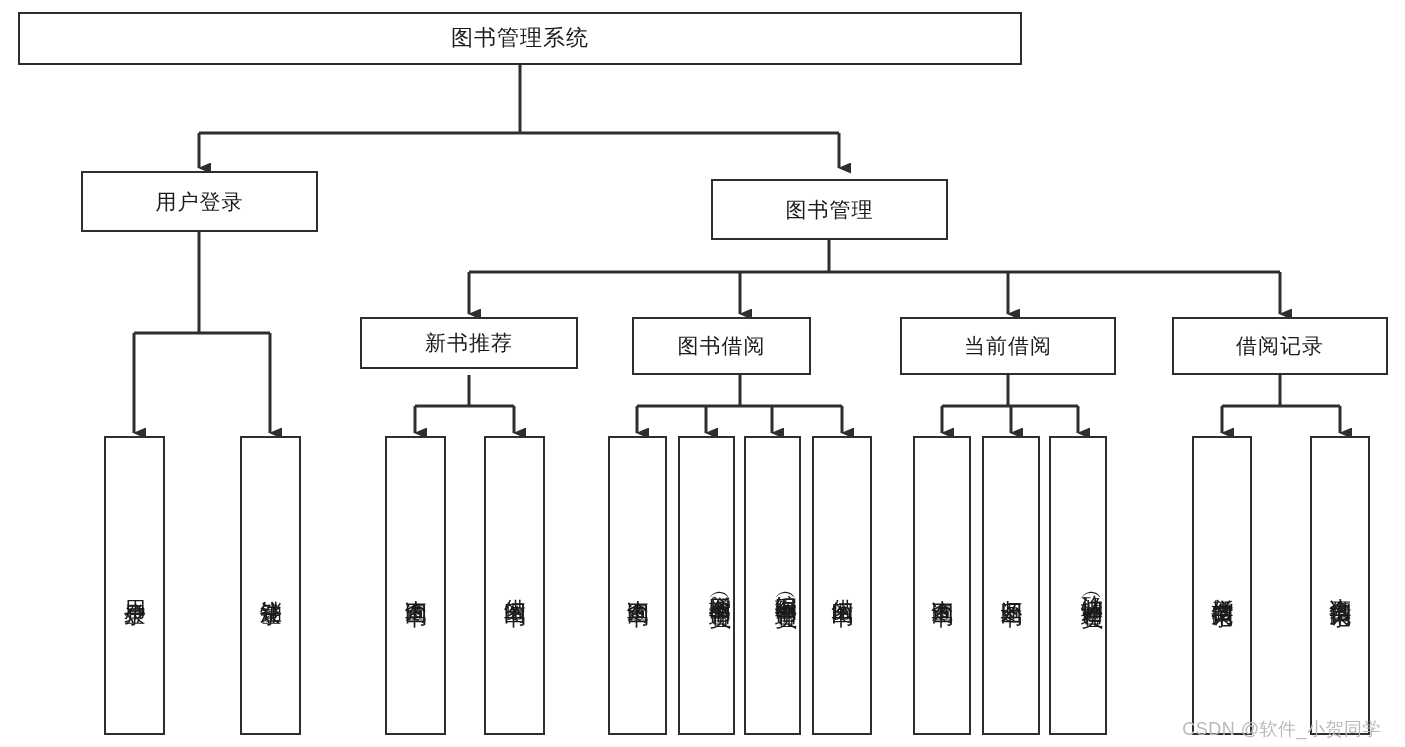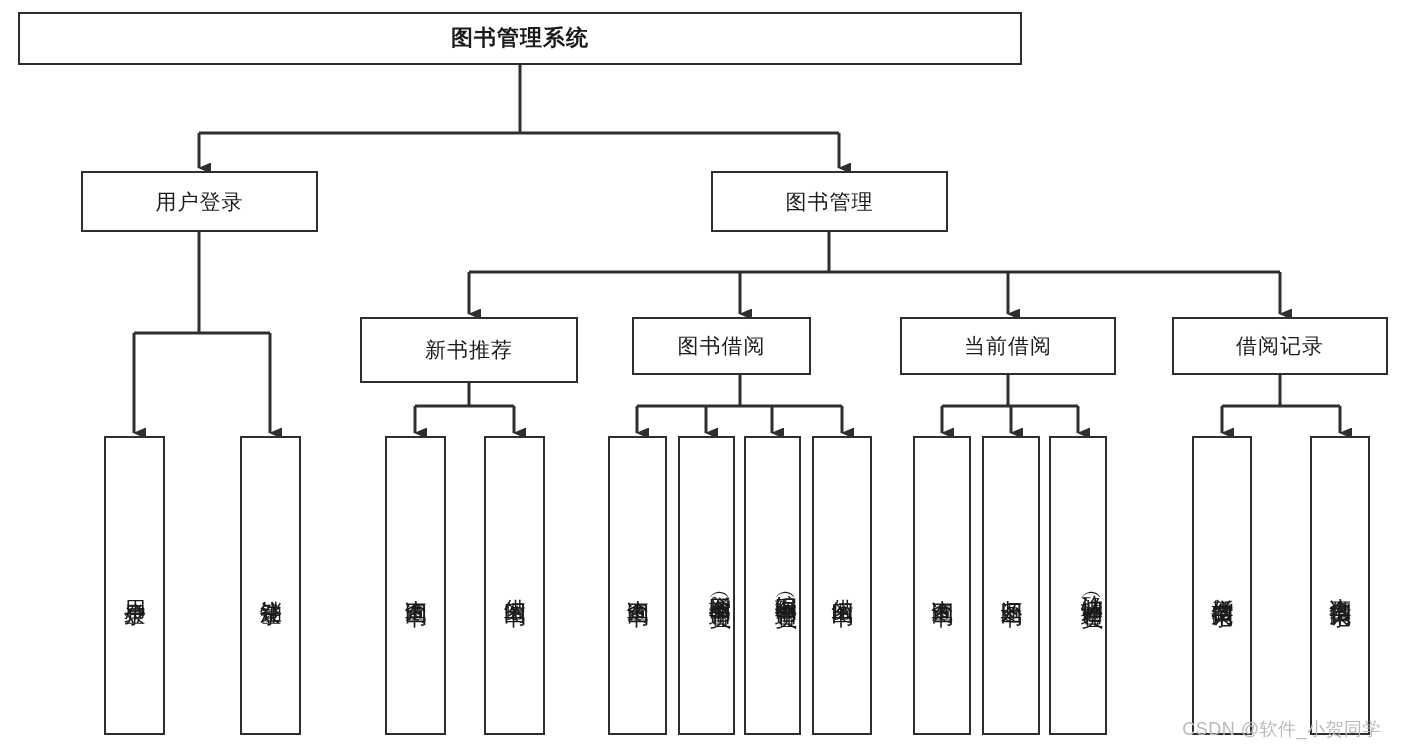--- a/index.html
+++ b/index.html
@@ -2,21 +2,21 @@
 <html><head>
 <meta charset="utf-8">
 <style>
   html,body{margin:0;padding:0;background:#ffffff;}
   body{width:1405px;height:747px;font-family:"Liberation Sans","DejaVu Sans",sans-serif;overflow:hidden;}
   #stage{position:relative;width:1405px;height:747px;background:#fff;}
   svg#wires{position:absolute;left:0;top:0;width:1405px;height:747px;}
   .node{position:absolute;box-sizing:border-box;background:#ffffff;border:2.5px solid #2e2e2e;
         display:flex;align-items:center;justify-content:center;color:#1a1a1a;}
   .node.h{font-size:21px;line-height:1.1;letter-spacing:1px;}
-  .node.root{font-size:22px;font-weight:bold;}
+  .node.root{font-size:22px;}
   .node.v{writing-mode:vertical-rl;text-orientation:upright;font-size:22px;line-height:1.22;
           letter-spacing:2px;justify-content:center;align-items:center;padding:6px 0;}
   .node.v.top{align-items:flex-start;}
   .watermark{position:absolute;right:24px;bottom:6px;font-size:18px;color:#b9b9b9;
              letter-spacing:0.5px;white-space:nowrap;}
 </style>
 </head>
 <body>
 
 <div id="stage">
@@ -67,23 +67,23 @@
       <path d="M1280,375 L1280,406"></path>
       <path d="M1222,406 L1340,406"></path>
       <path d="M1222,406 L1222,433" marker-end="url(#ar)"></path>
       <path d="M1340,406 L1340,433" marker-end="url(#ar)"></path>
     </g>
   </svg>
 
   <div class="node h root" style="left:18px;top:12px;width:1004px;height:53px;">图书管理系统</div>
 
   <div class="node h" style="left:81px;top:171px;width:237px;height:61px;">用户登录</div>
-  <div class="node h" style="left:711px;top:171px;width:237px;height:61px;">图书管理</div>
+  <div class="node h" style="left:711px;top:179px;width:237px;height:61px;">图书管理</div>
 
-  <div class="node h" style="left:360px;top:317px;width:218px;height:66px;">新书推荐</div>
+  <div class="node h" style="left:360px;top:317px;width:218px;height:52px;">新书推荐</div>
   <div class="node h" style="left:632px;top:317px;width:179px;height:58px;">图书借阅</div>
   <div class="node h" style="left:900px;top:317px;width:216px;height:58px;">当前借阅</div>
   <div class="node h" style="left:1172px;top:317px;width:216px;height:58px;">借阅记录</div>
 
   <div class="node v" style="left:104px;top:436px;width:61px;height:299px;">用户登录</div>
   <div class="node v" style="left:240px;top:436px;width:61px;height:299px;">注销登录</div>
 
   <div class="node v" style="left:385px;top:436px;width:61px;height:299px;">查询图书</div>
   <div class="node v" style="left:484px;top:436px;width:61px;height:299px;">借阅图书</div>
 

